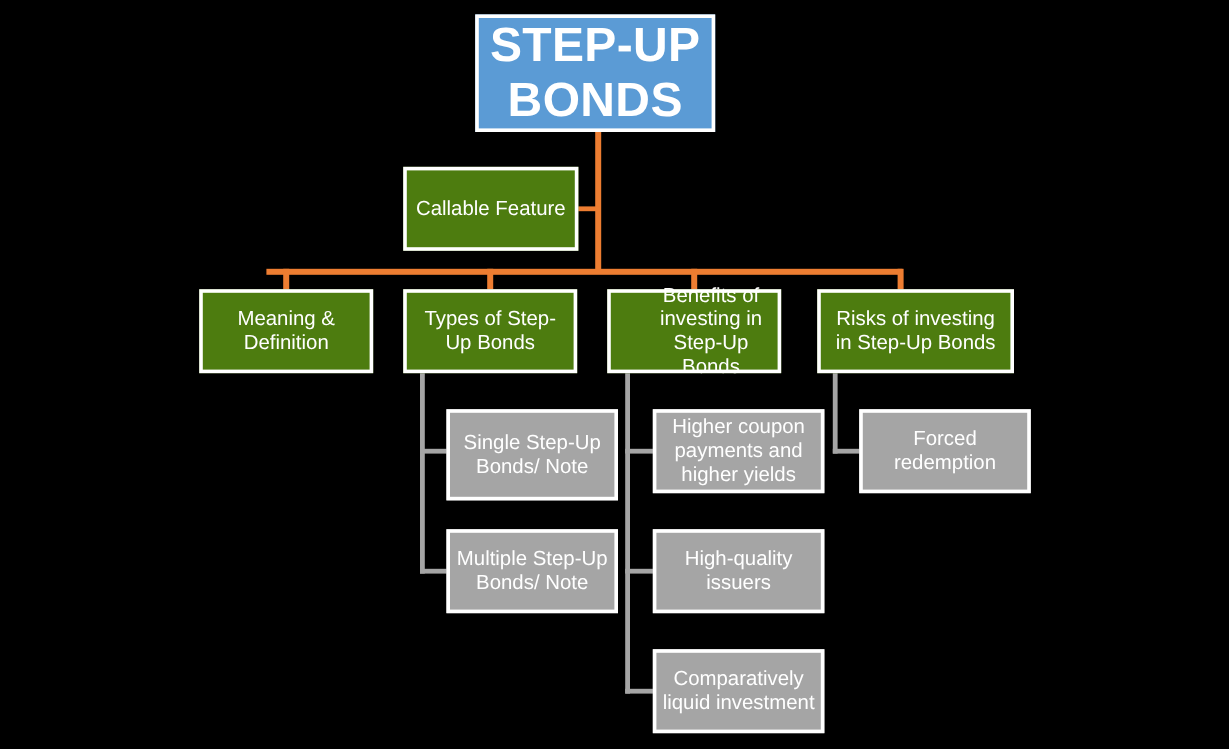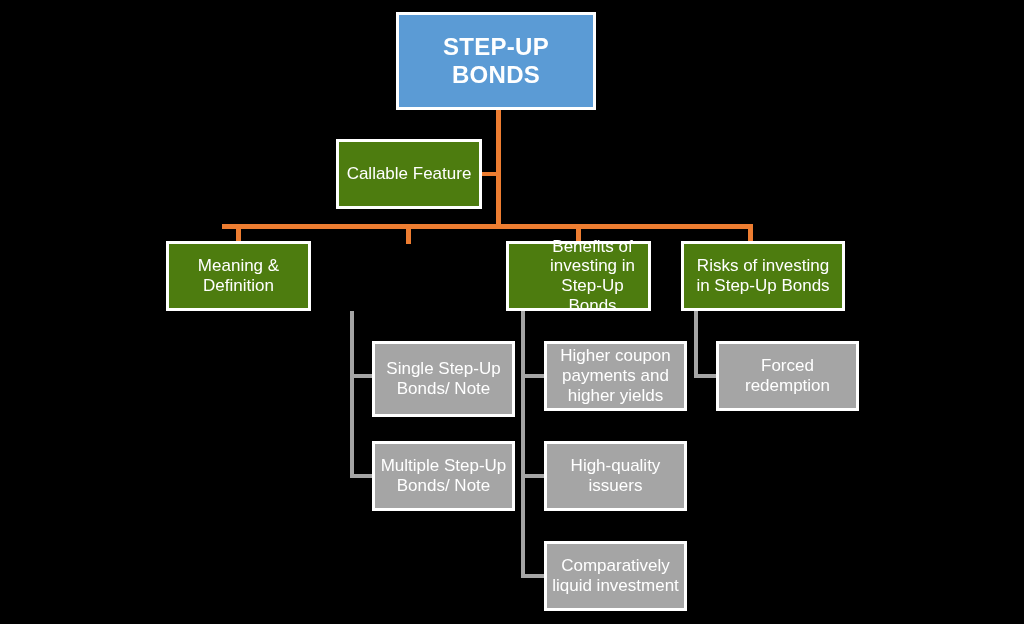--- a/index.html
+++ b/index.html
@@ -26,21 +26,21 @@
     border: 3px solid #ffffff;
     line-height: 1.16;
     z-index: 3;
   }
   .node span {
     display: block;
     padding: 0 4px;
   }
   .node-root {
     background: #5b9bd5;
-    font-size: 24px;
+    font-size: 40px;
     font-weight: bold;
     letter-spacing: 0.3px;
   }
   .node-orange {
     background: #4d7c0f;
     font-size: 17px;
   }
   .node-gray {
     background: #a5a5a5;
     font-size: 17px;
@@ -84,20 +84,23 @@
   </div>
 
   <div class="node node-orange" style="left:336px; top:139px; width:146px; height:70px;">
     <span>Callable Feature</span>
   </div>
 
   <div class="node node-orange" style="left:166px; top:241px; width:145px; height:70px;">
     <span>Meaning &amp; Definition</span>
   </div>
 
+  <div class="node node-orange" style="left:336px; top:241px; width:145px; height:70px;">
+    <span>Types of Step-Up Bonds</span>
+  </div>
 
   <div class="node node-orange" style="left:506px; top:241px; width:145px; height:70px;padding-left:28px;">
     <span>Benefits of investing in Step-Up Bonds</span>
   </div>
 
   <div class="node node-orange" style="left:681px; top:241px; width:164px; height:70px;">
     <span>Risks of investing in Step-Up Bonds</span>
   </div>
 
   <div class="node node-gray" style="left:372px; top:341px; width:143px; height:76px;">

